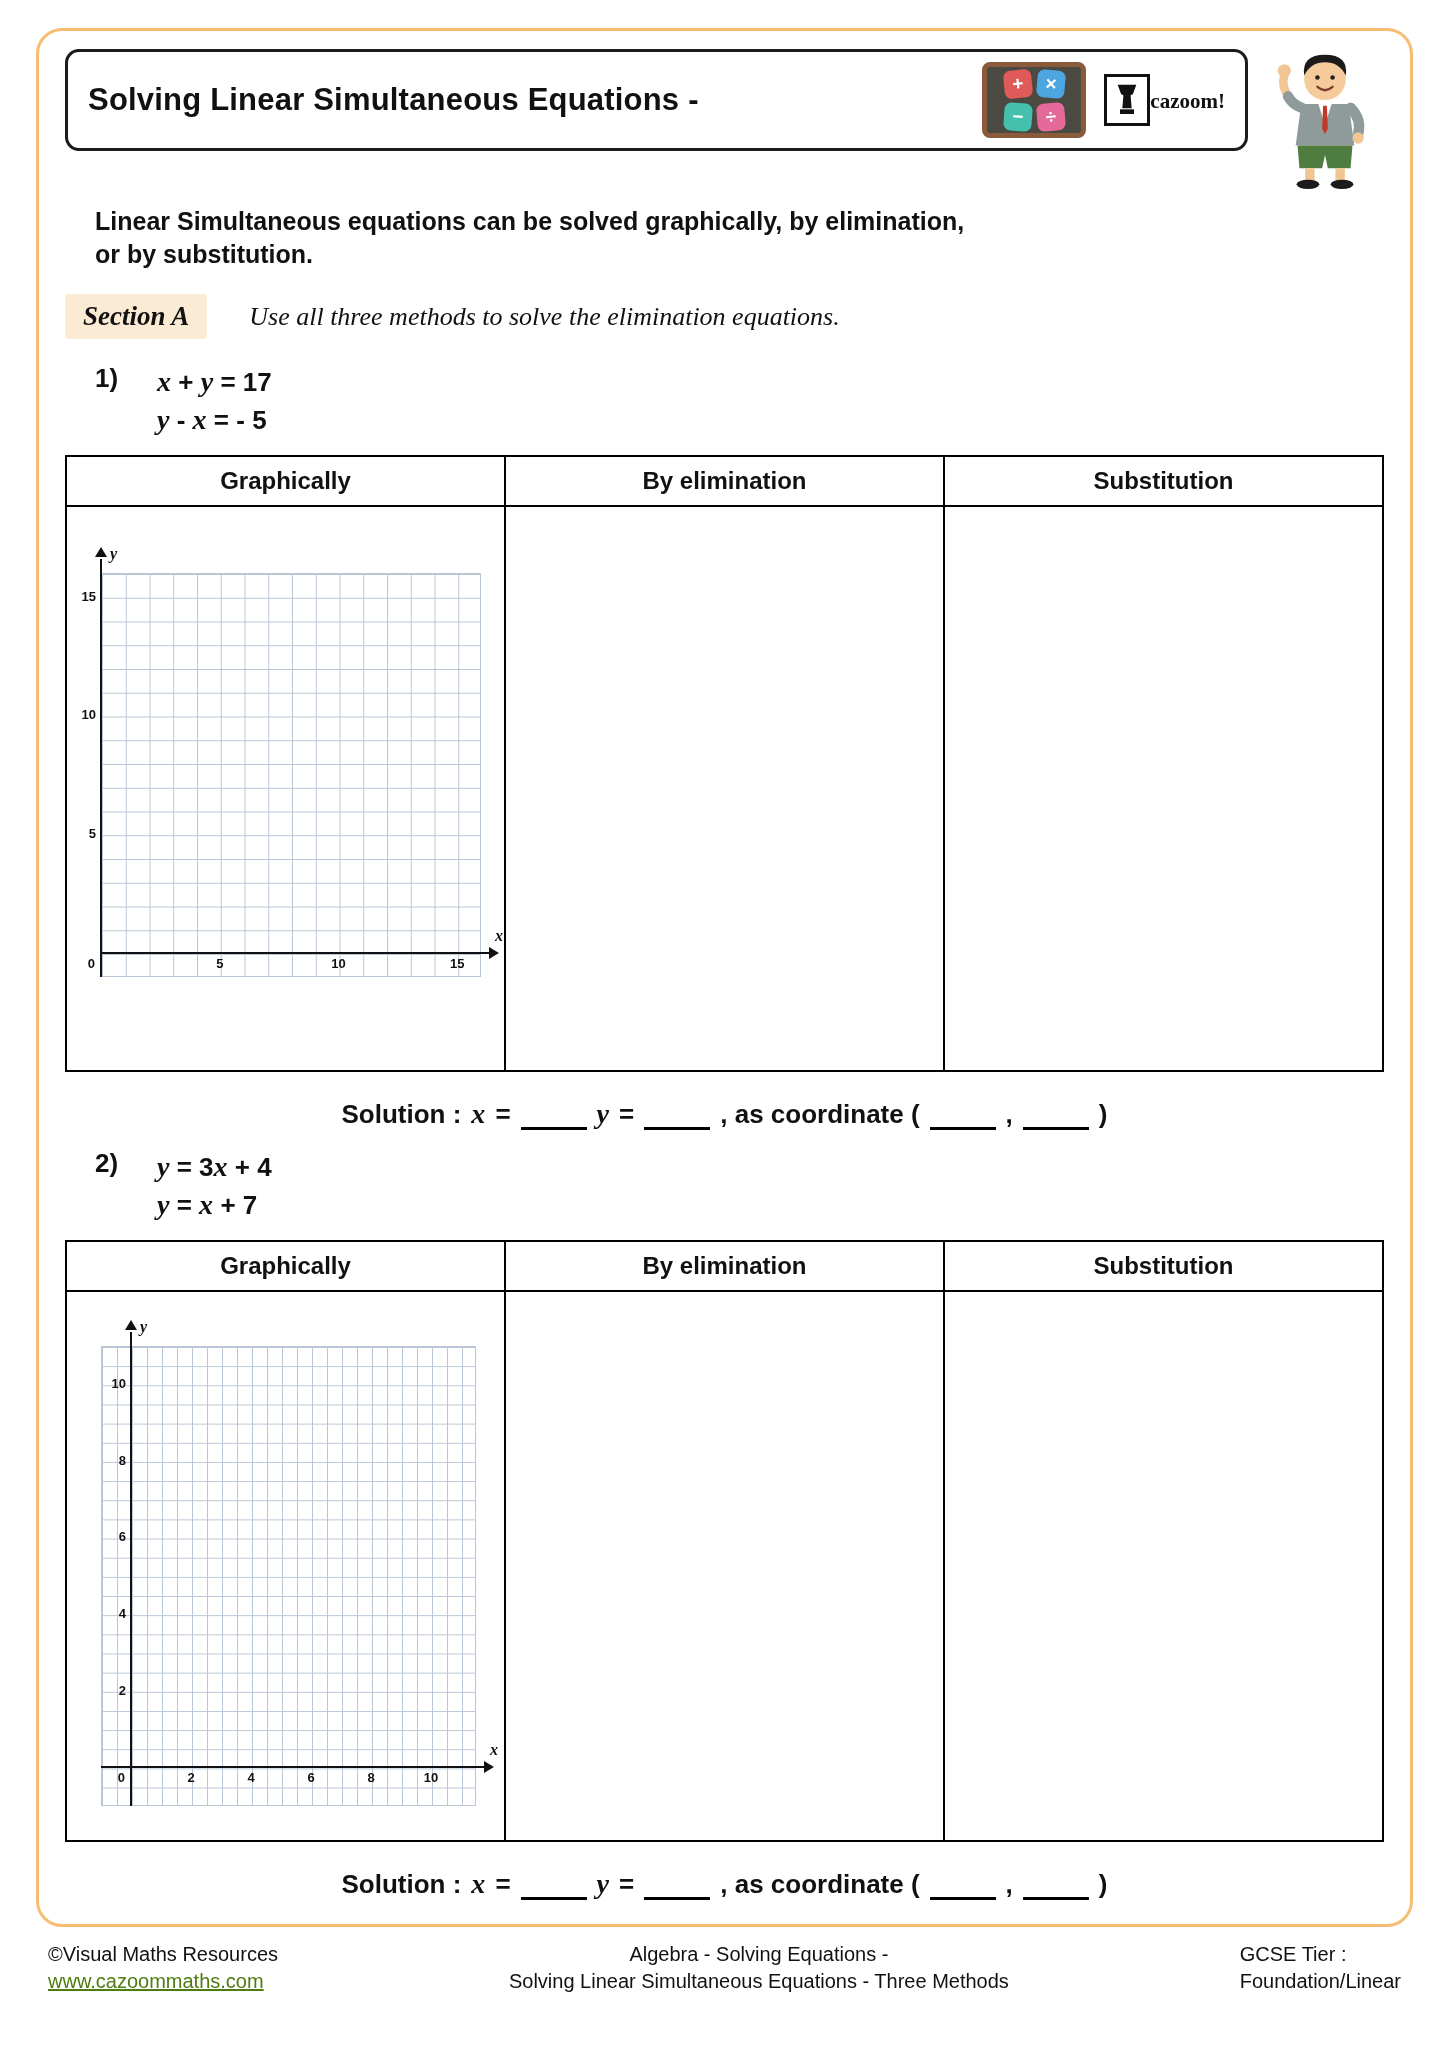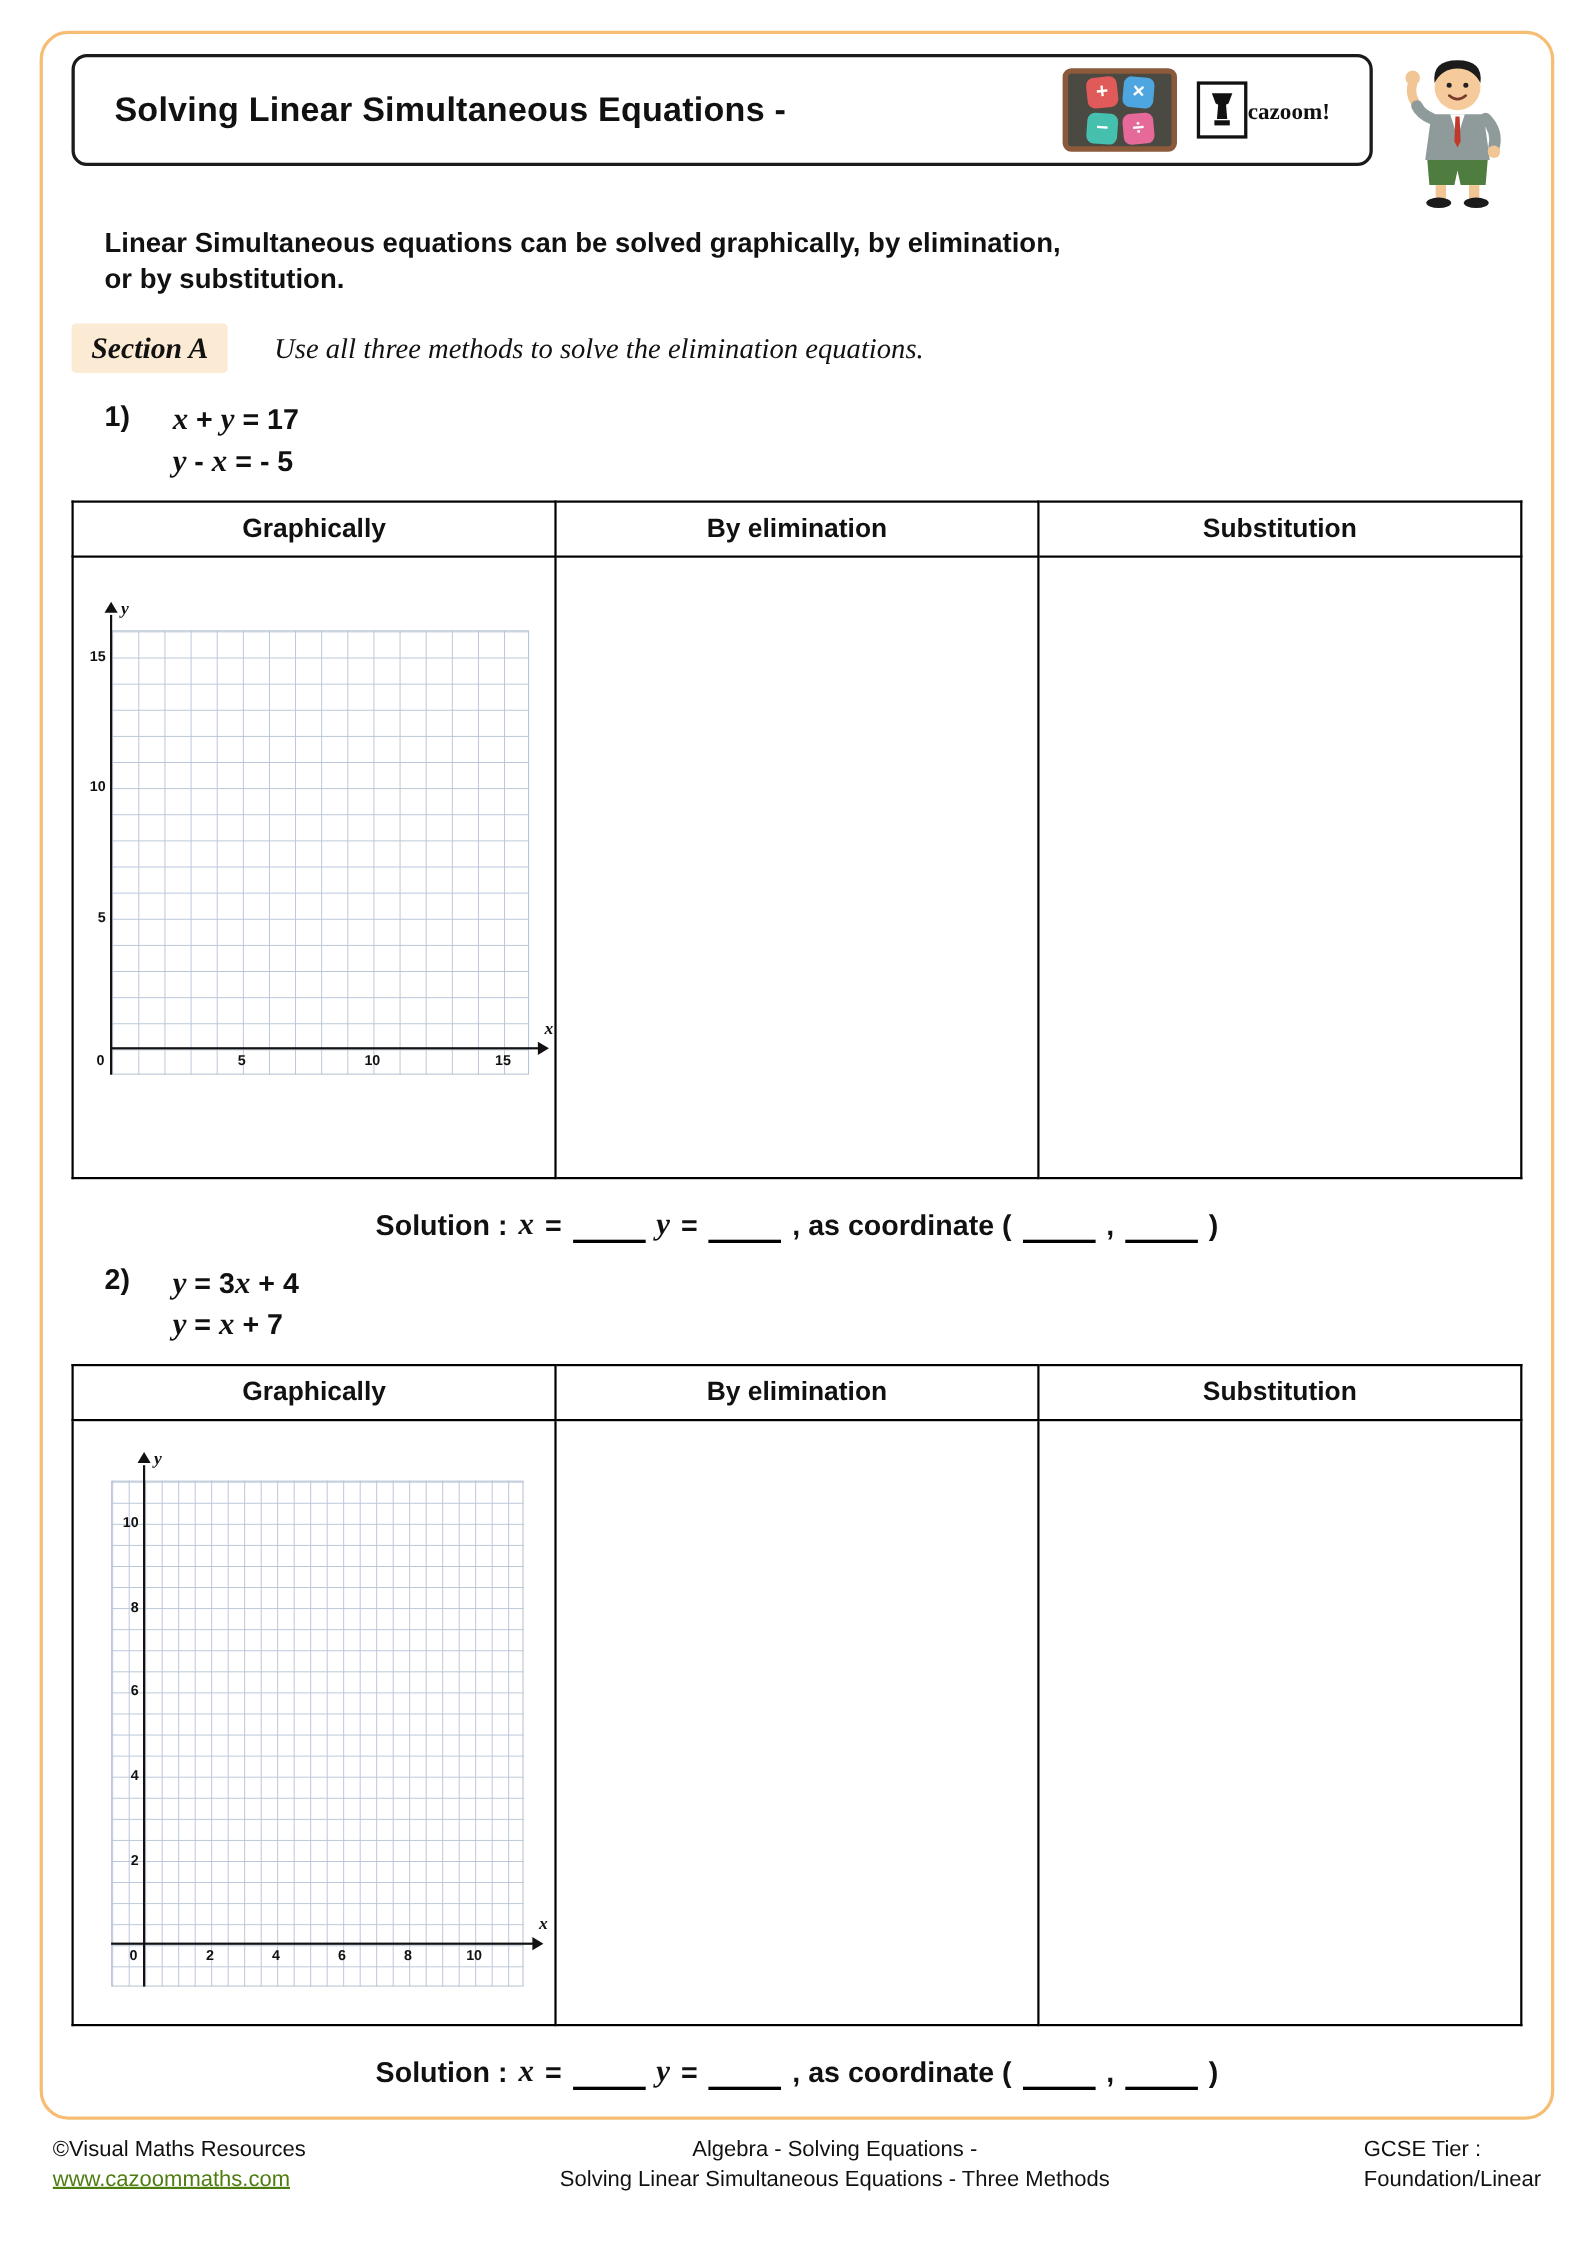--- a/index.html
+++ b/index.html
@@ -5,21 +5,21 @@
   * { margin:0; padding:0; box-sizing:border-box; }
   html,body { width:1449px; height:2048px; background:#ffffff; overflow:hidden;
     font-family:"Liberation Sans", sans-serif; color:#111; }
 
   .sheet { margin:28px 36px 0; border:3px solid #F6BE74; border-radius:26px;
     padding:18px 26px 24px; position:relative; }
 
   
   .header-row { display:flex; align-items:flex-start; }
   .title-box { flex:1; display:flex; align-items:center; gap:18px;
-    border:3px solid #1b1b1b; border-radius:14px; padding:10px 36px; margin-right:18px; }
+    border:3px solid #1b1b1b; border-radius:14px; padding:10px 20px; margin-right:18px; }
   .title-text { flex:1; font-size:31px; font-weight:bold; line-height:1.25; letter-spacing:.2px; }
   .chalkboard { width:104px; height:76px; background:#4b4a42; border:5px solid #8a5a3b;
     border-radius:8px; display:grid; grid-template-columns:28px 28px; grid-template-rows:28px 28px;
     gap:5px; justify-content:center; align-content:center; flex:0 0 auto; }
   .tile { border-radius:7px; color:#fff; font-size:19px; font-weight:bold;
     display:flex; align-items:center; justify-content:center; }
   .tile-plus  { background:#E05A5A; transform:rotate(-6deg); }
   .tile-times { background:#4DA6E0; transform:rotate(5deg); }
   .tile-minus { background:#45BFAE; transform:rotate(4deg); }
   .tile-div   { background:#E56A9A; transform:rotate(-5deg); }

